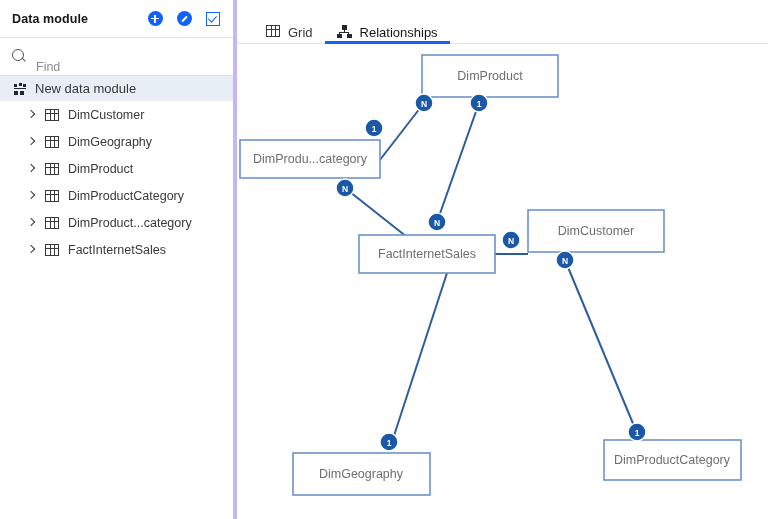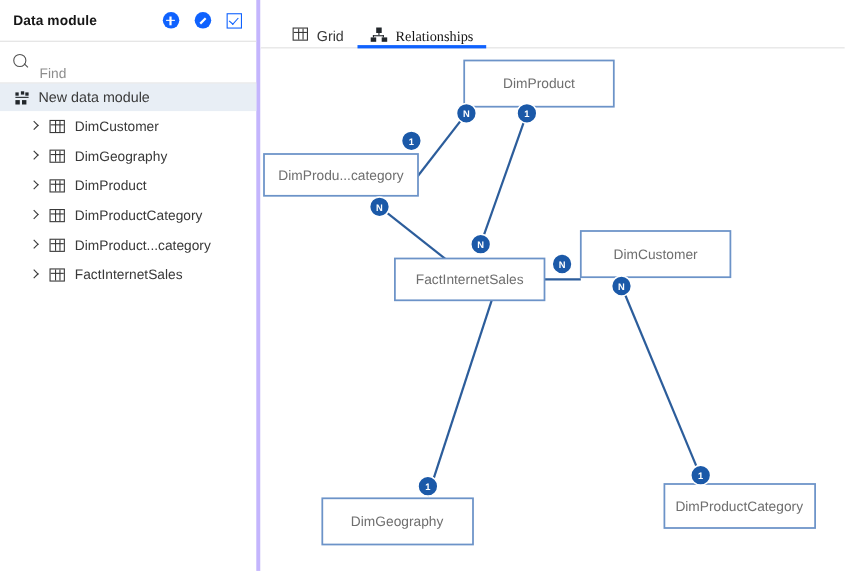--- a/index.html
+++ b/index.html
@@ -167,21 +167,21 @@
     display: flex; align-items: flex-start; gap: 8px;
     padding: 0 12px;
     font-size: 13px;
     color: #393939;
     cursor: pointer;
     border-bottom: 3px solid transparent;
     position: relative;
     top: 1px;
     margin-top: 24px;
   }
-  .tab.active { color: #161616; border-bottom-color: #0f62fe; font-weight: normal; font-family: Liberation Serif, serif; }
+  .tab.active { color: #161616; border-bottom-color: #0f62fe; font-weight: normal; }
   .grid-glyph {
     width: 14px; height: 12px; flex: 0 0 14px;
     border: 1.3px solid #393939; position: relative;
   }
   .grid-glyph::before {
     content: ""; position: absolute; left: 0; right: 0; top: 3px;
     height: 1.2px; background: #393939;
   }
   .grid-glyph::after {
     content: ""; position: absolute; top: 0; bottom: 0; left: 4.2px;

